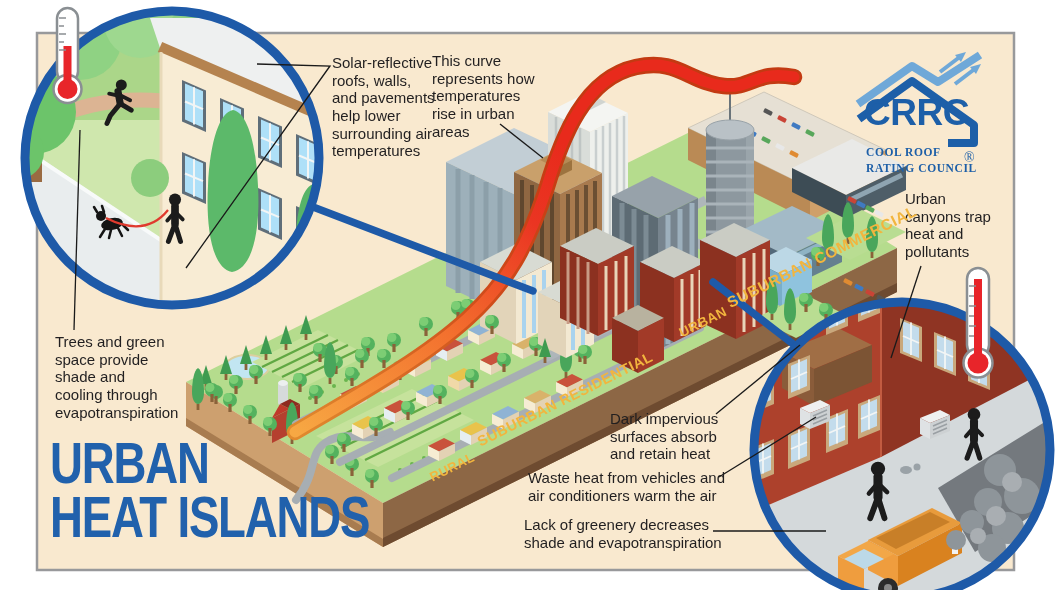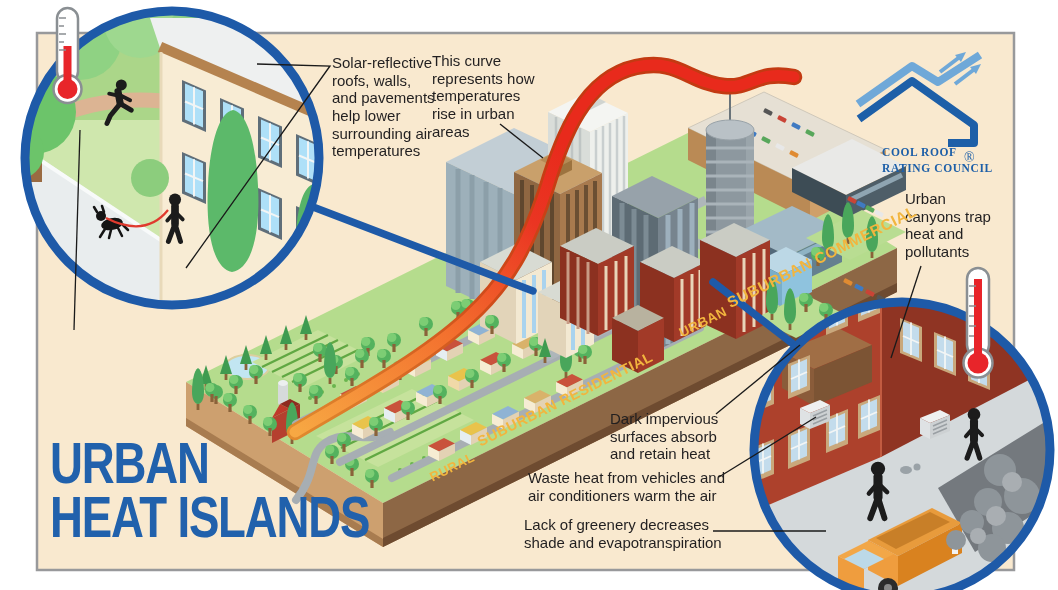--- a/index.html
+++ b/index.html
@@ -9,21 +9,21 @@
   .note{position:absolute;font:15px/1.18 "Liberation Sans",sans-serif;color:#211f20;
         white-space:pre-line;}
   .zone{position:absolute;transform:translate(-50%,-50%) rotate(-26.5deg);
         color:#f2b53e;font-weight:700;letter-spacing:.5px;white-space:nowrap;}
   .title{position:absolute;left:50px;top:436px;color:#2161ac;font-weight:800;
          font-size:57px;line-height:.95;letter-spacing:-1.5px;
          transform:scaleX(.8);transform-origin:left top;white-space:nowrap;}
   .crrc{position:absolute;left:864px;top:92px;color:#1d5fa8;font-weight:800;
         font-size:37px;letter-spacing:-.5px;}
   .crrc-org{position:absolute;color:#1d5fa8;font:700 11.5px/1.1 "Liberation Serif",serif;
-            letter-spacing:.6px;white-space:nowrap;margin-left:16px;}
+            letter-spacing:.6px;white-space:nowrap;}
   .crrc-reg{position:absolute;left:964px;top:150px;color:#1d5fa8;font-size:14px;
             font-family:"Liberation Serif",serif;}
 </style>
 </head>
 <body>
 
 <div class="stage">
 
 <svg class="scene" width="1058" height="590" viewBox="0 0 1058 590">
   <defs>
@@ -490,35 +490,41 @@
 temperatures</div>
 <div class="note" style="left:432px;top:52px;width:122px">This curve
 represents how
 temperatures
 rise in urban
 areas</div>
 <div class="note" style="left:905px;top:190px;width:108px">Urban
 canyons trap
 heat and
 pollutants</div>
+<div class="note" style="left:55px;top:333px;width:142px">Trees and green
+space provide
+shade and
+cooling through
+evapotranspiration</div>
 <div class="note" style="left:610px;top:410px;width:130px">Dark impervious
 surfaces absorb
 and retain heat</div>
 <div class="note" style="left:524px;top:516px;width:210px">Lack of greenery decreases
 shade and evapotranspiration</div>
 <div class="note" style="left:528px;top:469px;width:210px">Waste heat from vehicles and
 air conditioners warm the air</div>
 
 <div class="zone" style="left:452px;top:467px;font-size:13px">RURAL</div>
 <div class="zone" style="left:565px;top:399px;font-size:14.5px">SUBURBAN RESIDENTIAL</div>
 <div class="zone" style="left:703px;top:322px;font-size:13.5px">URBAN</div>
 <div class="zone" style="left:822px;top:257px;font-size:15.5px">SUBURBAN COMMERCIAL</div>
 
 <div class="title">
   <div>URBAN</div>
   <div>HEAT ISLANDS</div>
 </div>
 
+<div class="crrc">CRRC</div>
 <div class="crrc-org" style="left:866px;top:146px">COOL ROOF</div>
 <div class="crrc-org" style="left:866px;top:162px">RATING COUNCIL</div>
 <div class="crrc-reg">®</div>
 
 </div>
 
 </body></html>

